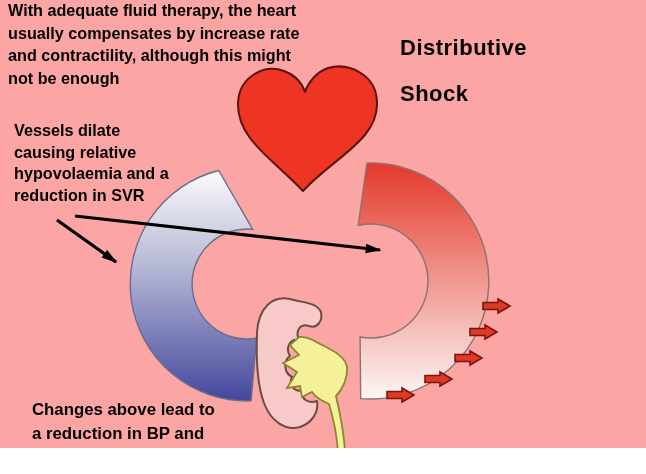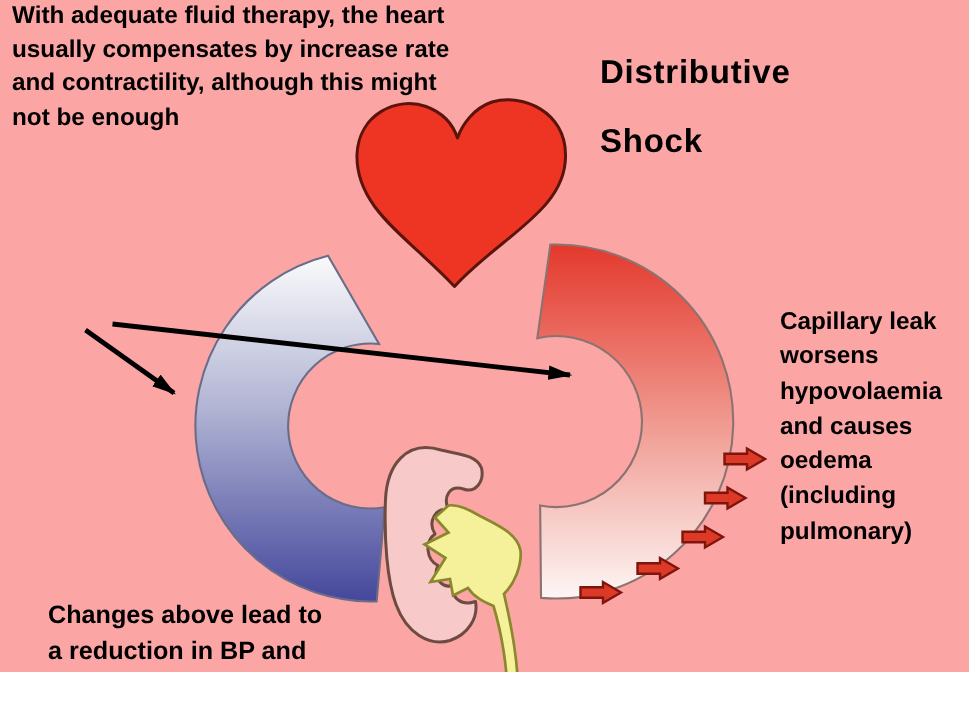--- a/index.html
+++ b/index.html
@@ -95,25 +95,22 @@
   </svg>
 
   <div id="fluid-note" class="txt body-sm">With adequate fluid therapy, the heart
 usually compensates by increase rate
 and contractility, although this might
 not be enough</div>
 
   <div id="main-title" class="txt">Distributive
 Shock</div>
 
+  <div id="vessels-note" class="txt body-sm">Vessels dilate
+causing relative
+hypovolaemia and a
+reduction in SVR</div>
 
-  <div id="capillary-note" class="txt body-sm">Capillary leak
-worsens
-hypovolaemia
-and causes
-oedema
-(including
-pulmonary)</div>
 
   <div id="changes-note" class="txt">Changes above lead to
 a reduction in BP and
 organ perfusion</div>
 </div>
 
 </body></html>

